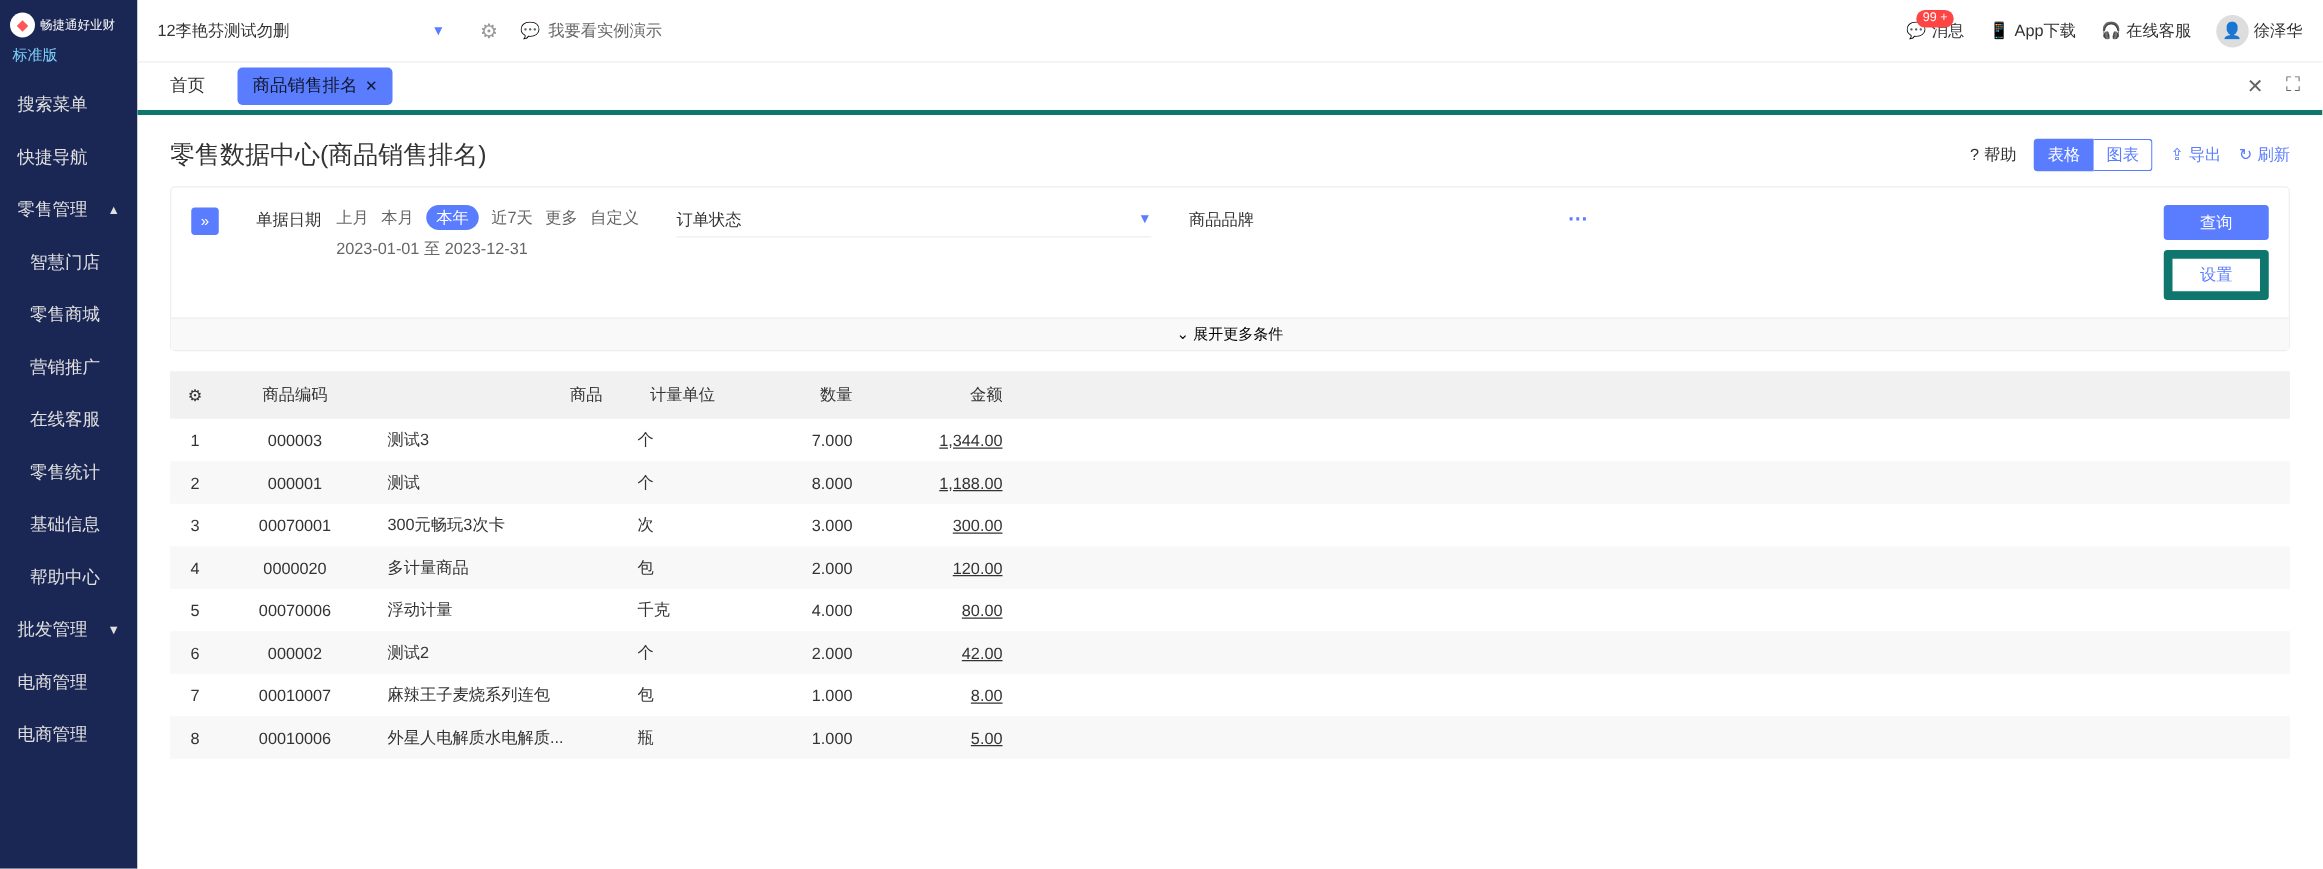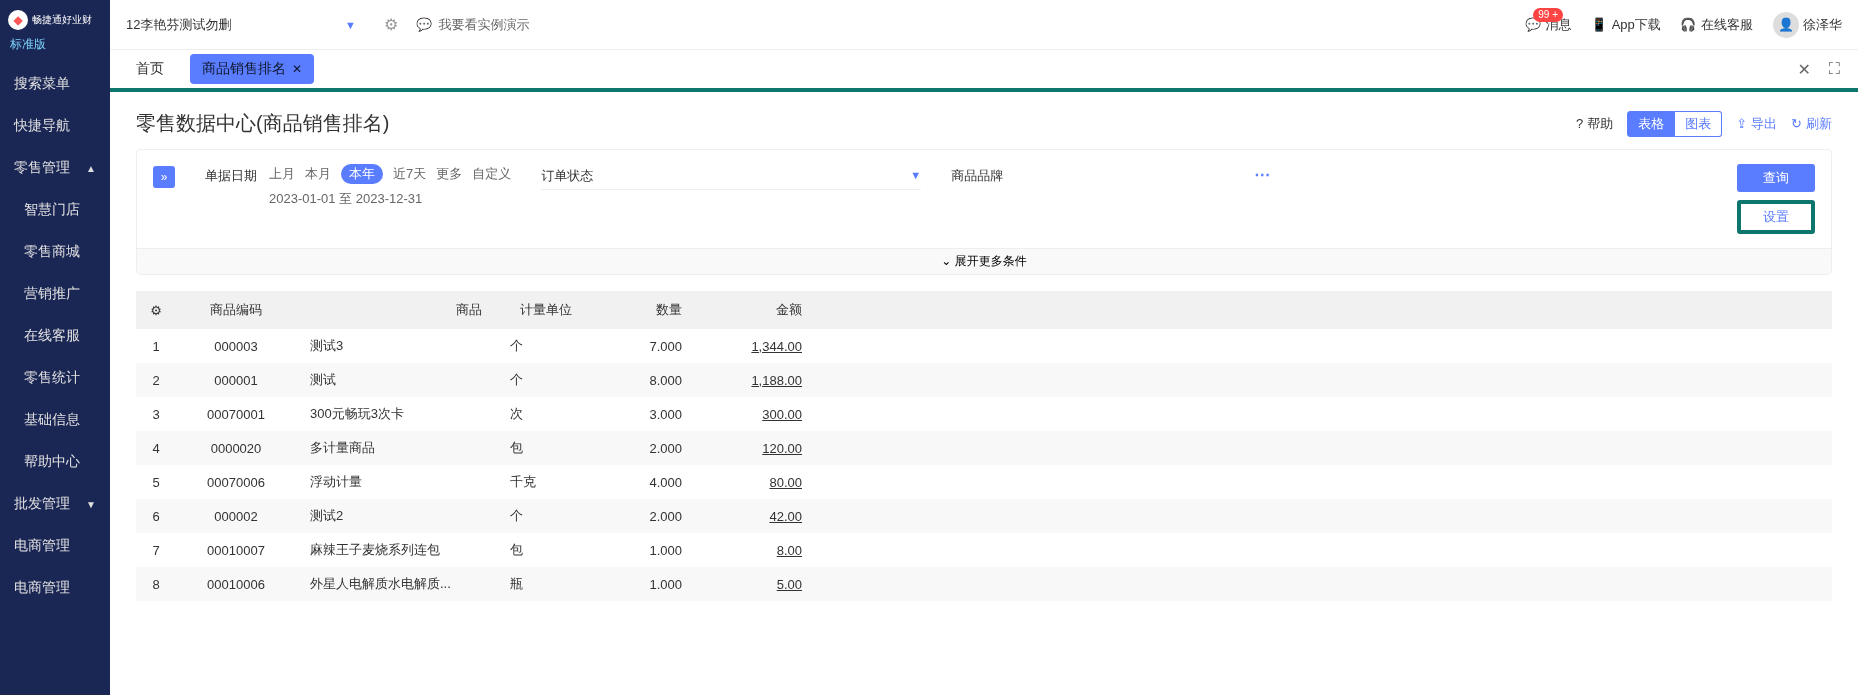--- a/index.html
+++ b/index.html
@@ -62,21 +62,21 @@
 .date-row { display: flex; gap: 10px; align-items: center; }
 .date-opt { color: #666; cursor: pointer; font-size: 13px; }
 .date-opt.active { background: #5a7cff; color: #fff; padding: 1px 8px; border-radius: 10px; }
 .date-range { color: #666; font-size: 13px; }
 .sel-field { display: flex; align-items: center; gap: 12px; min-width: 380px; border-bottom: 1px solid #eee; padding-bottom: 4px; }
 .sel-field .sel-val { flex: 1; color: #999; }
 .sel-chev { color: #5a7cff; font-size: 11px; cursor: pointer; }
 .more-dots { color: #5a7cff; cursor: pointer; font-size: 16px; font-weight: bold; letter-spacing: 1px; }
 .action-btns { display: flex; flex-direction: column; gap: 8px; margin-left: auto; }
 .btn-primary { background: #5a7cff; color: #fff; border: none; border-radius: 3px; padding: 5px 22px; cursor: pointer; font-size: 13px; }
-.btn-outline { background: #fff; color: #5a7cff; border: 4px solid #0f766e; border-radius: 3px; padding: 4px 22px; cursor: pointer; font-size: 13px; }
+.btn-outline { background: #fff; color: #5a7cff; border: 7px solid #0f766e; border-radius: 3px; padding: 4px 22px; cursor: pointer; font-size: 13px; }
 .expand-more { text-align: center; padding: 4px; color: #000000; cursor: pointer; font-size: 12px; background: #f9f9f9; border-top: 1px solid #eee; }
 
 
 .table-wrap { margin: 0 26px; }
 table { width: 100%; border-collapse: collapse; }
 thead tr { background: #f1f1f1; }
 th { padding: 10px 14px; font-weight: 500; color: #333; font-size: 13px; text-align: right; }
 th.num, td.num { text-align: right; }
 th.ctr, td.ctr { text-align: center; }
 tbody tr:nth-child(even) { background: #f8f8f8; }

